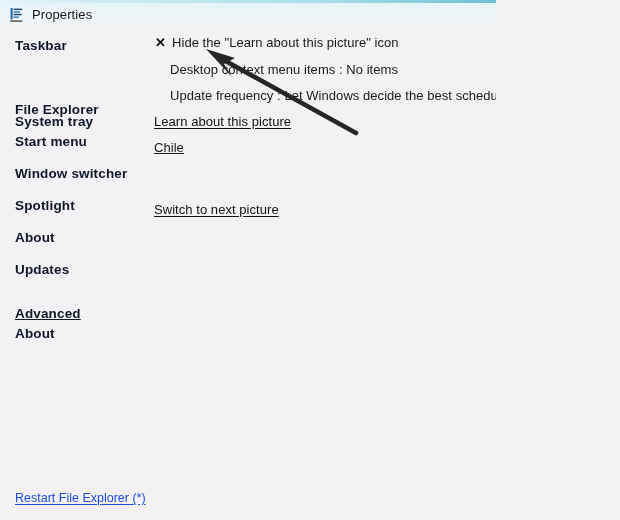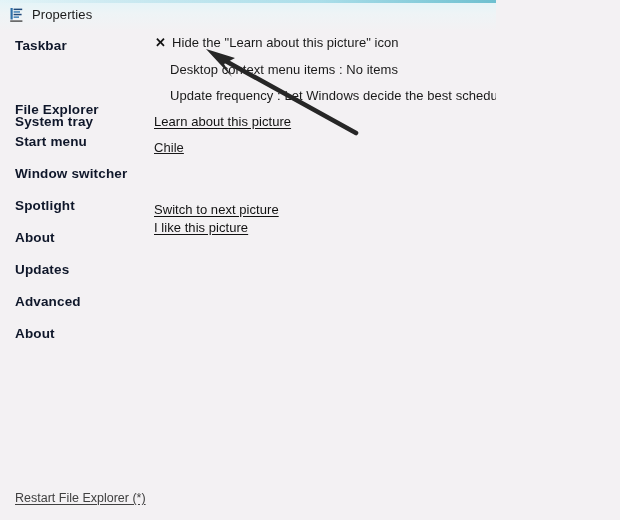--- a/index.html
+++ b/index.html
@@ -90,21 +90,21 @@
   }
   .nav-item.active {
     text-underline-offset: 2px;
   }
 
   #restart-link {
     position: absolute;
     left: 15px;
     top: 491px;
     font-size: 12.5px;
-    color: #404040;
+    color: #1d4ed8;
     text-decoration: underline;
     text-underline-offset: 2px;
     white-space: nowrap;
   }
 
   
   #content {
     position: absolute;
     left: 150px; top: 30px;
     width: 470px;
@@ -182,39 +182,38 @@
 
   <div id="sidebar">
     <div class="nav-item" style="top:8px;">Taskbar</div>
     <div class="nav-item" style="top:48px;margin-top:36px;">System tray</div>
     <div class="nav-item" style="top:72px;">File Explorer</div>
     <div class="nav-item" style="top:104px;">Start menu</div>
     <div class="nav-item" style="top:136px;">Window switcher</div>
     <div class="nav-item active" style="top:168px;">Spotlight</div>
     <div class="nav-item" style="top:200px;">About</div>
     <div class="nav-item" style="top:232px;">Updates</div>
-    <div class="nav-item" style="top:264px;">Advanced</div>
+    <div class="nav-item" style="top:276px;text-decoration:underline;">Advanced</div>
     <div class="nav-item" style="top:296px;">About</div>
   </div>
 
   <div id="restart-link">Restart File Explorer (*)</div>
 
   <div id="content">
 
     <div class="xicon" style="top:6px;">✕</div>
     <div class="row" style="left:22px; top:5px;">Hide the "Learn about this picture" icon</div>
 
     <div class="row indent" style="top:32px;">Desktop context menu items : No items</div>
     <div class="row indent" style="top:58px;">Update frequency : Let Windows decide the best schedule (default)</div>
 
     <div class="row flush link" style="top:84px;">Learn about this picture</div>
     <div class="row flush" style="top:110px;">Chile</div>
 
     <div class="row flush link" style="top:163px;margin-top:9px;">Switch to next picture</div>
-    <div class="row flush link" style="top:190px;">I like this picture</div>
   </div>
 
   <svg id="arrow-overlay" viewBox="0 0 620 520">
     <line x1="356" y1="133" x2="222" y2="59" stroke="#262626" stroke-width="4.6" stroke-linecap="round"></line>
     <polygon points="206,49 235,58 224,64 232,77" fill="#262626"></polygon>
   </svg>
 
 </div>
 
 </body></html>

